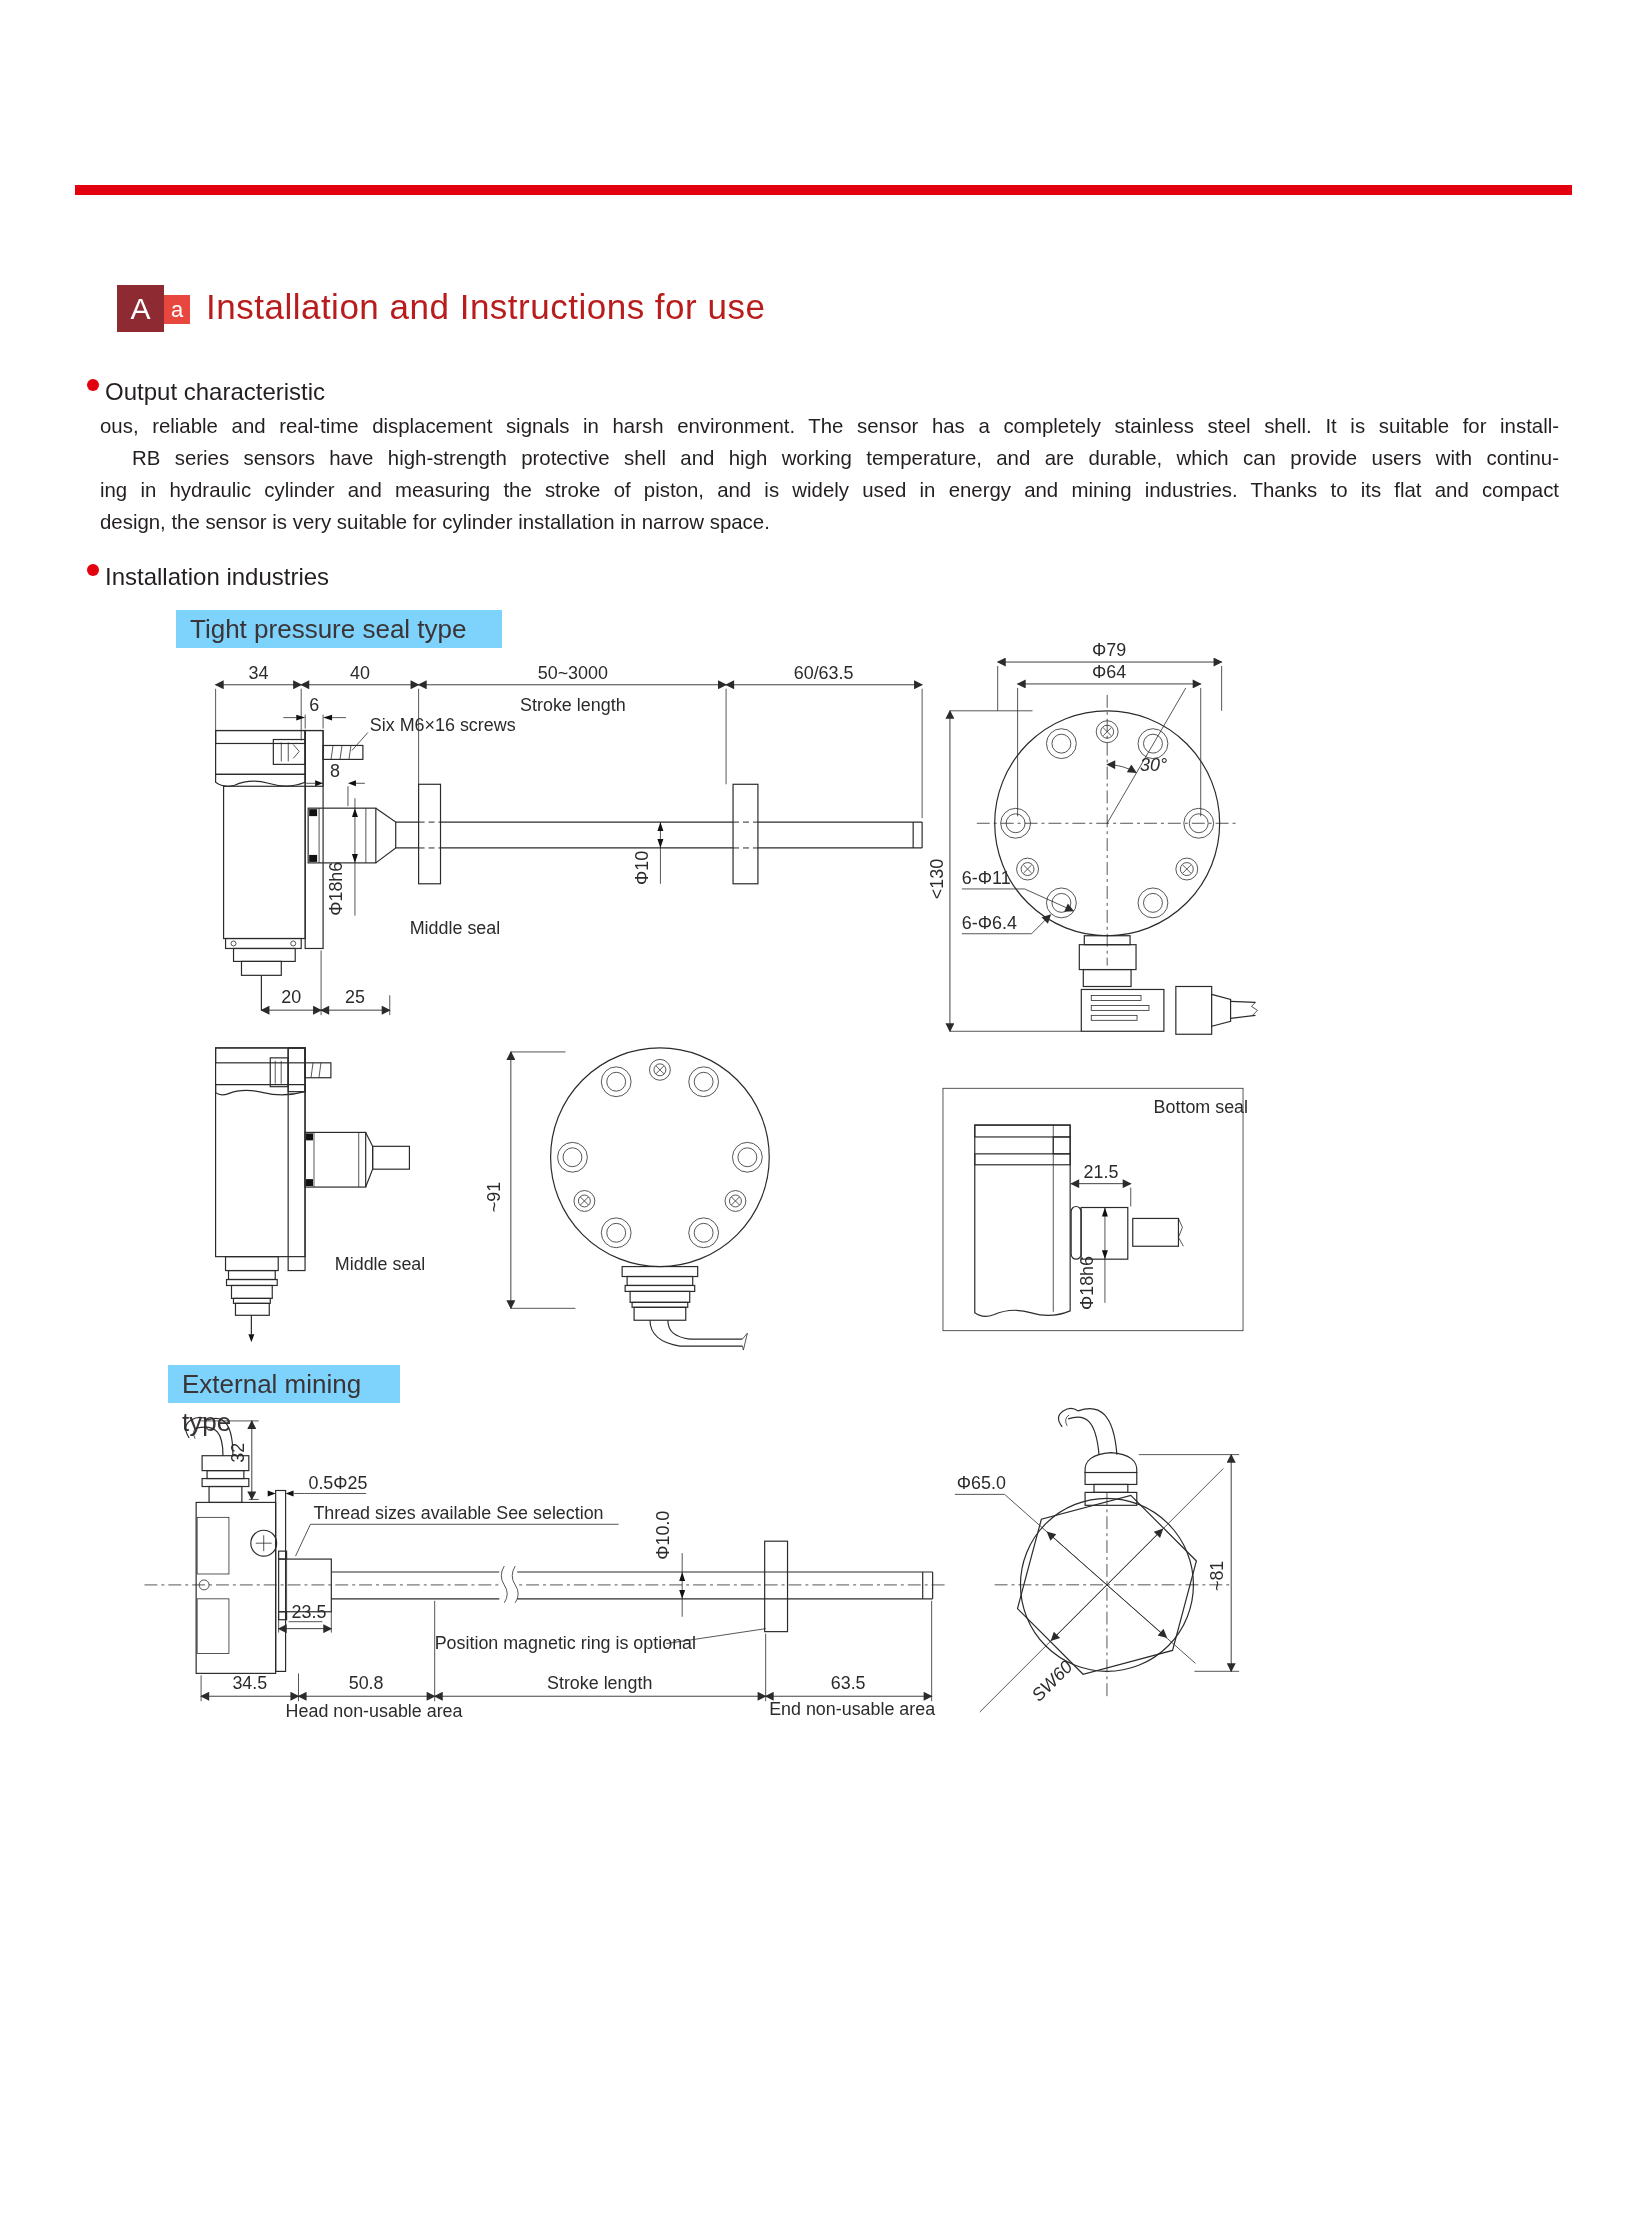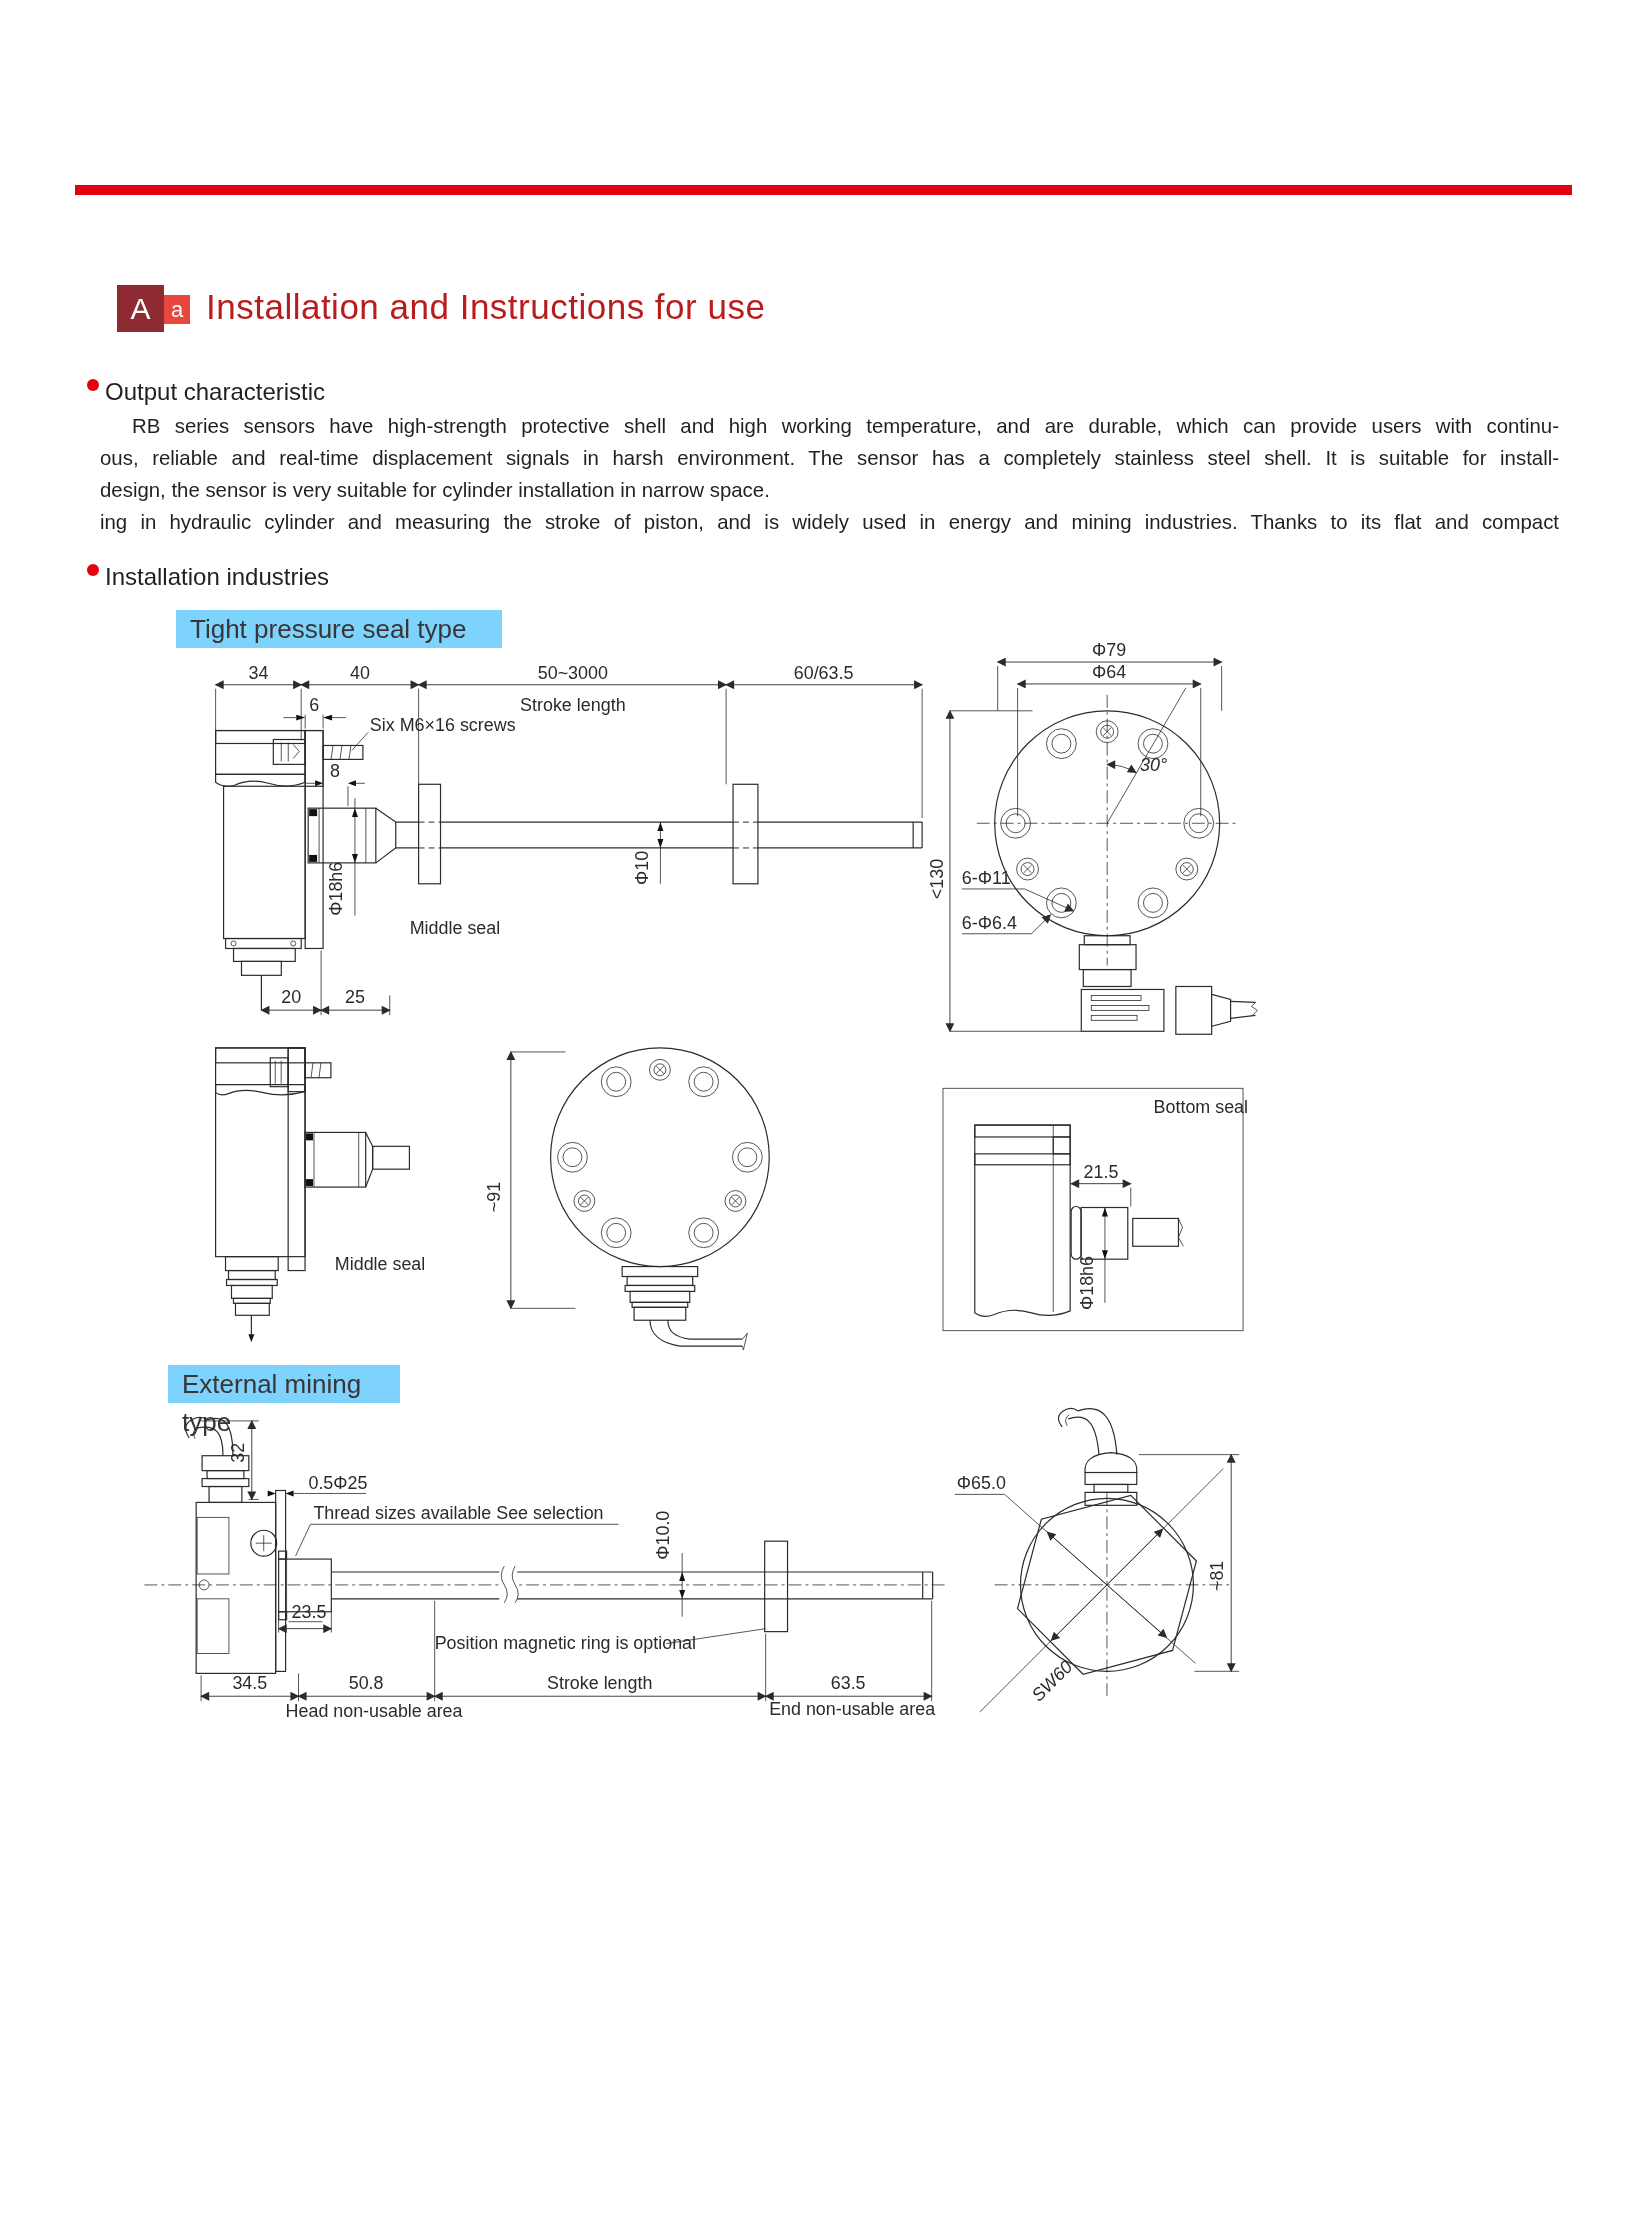--- a/index.html
+++ b/index.html
@@ -38,24 +38,24 @@
   <div class="rule"></div>
 
   <div class="badge-lg">A</div>
   <div class="badge-sm">a</div>
   <div class="title">Installation and Instructions for use</div>
 
   <div class="bullet" style="left:87px;top:379px;"></div>
   <div class="h2" style="left:105px;top:370px;">Output characteristic</div>
 
   <div class="para" style="top:410px;">
+    <div class="ln">ous, reliable and real-time displacement signals in harsh environment. The sensor has a completely stainless steel shell. It is suitable for install-</div>
     <div class="ln first">RB series sensors have high-strength protective shell and high working temperature, and are durable, which can provide users with continu-</div>
-    <div class="ln">ous, reliable and real-time displacement signals in harsh environment. The sensor has a completely stainless steel shell. It is suitable for install-</div>
+    <div class="ln">ing in hydraulic cylinder and measuring the stroke of piston, and is widely used in energy and mining industries. Thanks to its flat and compact</div>
     <div class="ln last">design, the sensor is very suitable for cylinder installation in narrow space.</div>
-    <div class="ln">ing in hydraulic cylinder and measuring the stroke of piston, and is widely used in energy and mining industries. Thanks to its flat and compact</div>
   </div>
 
   <div class="bullet" style="left:87px;top:564px;"></div>
   <div class="h2" style="left:105px;top:555px;">Installation industries</div>
 
   <div class="pinklabel" style="left:176px;top:610px;width:326px;">Tight pressure seal type</div>
 
   <svg class="abs" style="left:139px;top:637px;" width="806" height="408" viewBox="0 0 810 410">
     <defs>
       <marker id="mA" viewBox="0 0 10 10" refX="9" refY="5" markerWidth="11" markerHeight="9" orient="auto-start-reverse" markerUnits="userSpaceOnUse">

